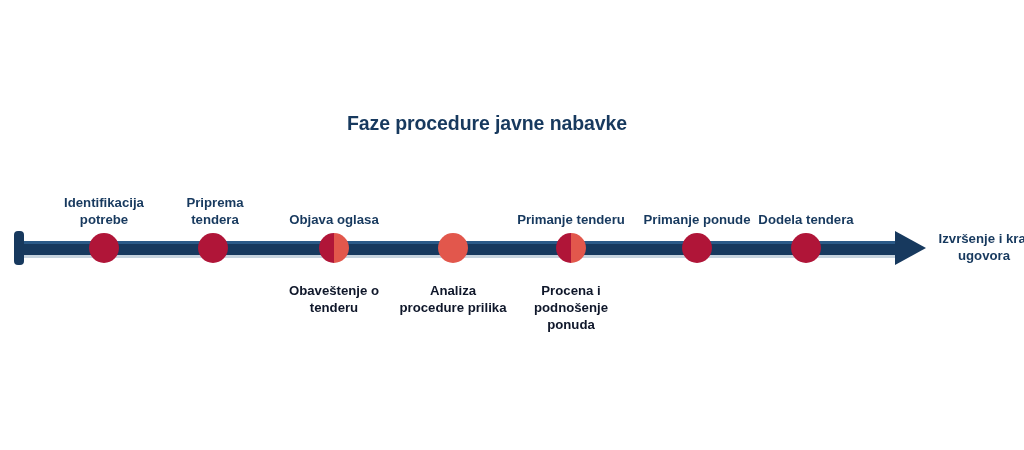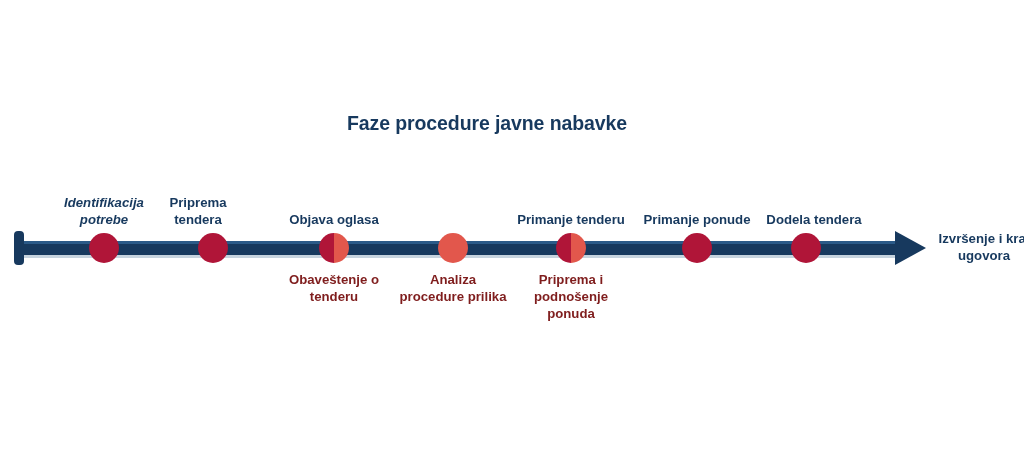--- a/index.html
+++ b/index.html
@@ -117,22 +117,22 @@
     font-weight: bold;
     line-height: 1.30;
     white-space: pre-line;
     transform: translateX(-50%);
   }
   .label-top {
     color: #17395e;
     bottom: 222px;
   }
   .label-bottom {
-    color: #7f1d1d;
-    top: 271px;
+    color: #0f172a;
+    top: 282px;
   }
   .label-end {
     position: absolute;
     left: 934px;
     top: 230px;
     width: 100px;
     text-align: center;
     font-size: 13.2px;
     font-weight: bold;
     line-height: 1.30;
@@ -153,57 +153,57 @@
     <div class="axis-shadow"></div>
     <div class="axis-cap"></div>
     <div class="axis-arrow"></div>
   </div>
 
   <div id="milestone-layer">
       <div class="dot" style="left: 104px;">
         <div class="half-left" style="background: rgb(176, 21, 56);"></div>
         <div class="half-right" style="background: rgb(176, 21, 56);"></div>
       </div>
-      <div class="label label-top" style="left: 104px; font-style: italic;">Identifikacija
+      <div class="label label-top" style="left: 104px;">Identifikacija
 potrebe</div>
       <div class="dot" style="left: 213px;">
         <div class="half-left" style="background: rgb(176, 21, 56);"></div>
         <div class="half-right" style="background: rgb(176, 21, 56);"></div>
       </div>
-      <div class="label label-top" style="left: 198px;">Priprema
+      <div class="label label-top" style="left: 215px;">Priprema
 tendera</div>
       <div class="dot" style="left: 334px;">
         <div class="half-left" style="background: rgb(176, 21, 56);"></div>
         <div class="half-right" style="background: rgb(226, 87, 76);"></div>
       </div>
       <div class="label label-top" style="left: 334px; margin-top: 36px;">Objava oglasa</div>
       <div class="label label-bottom" style="left: 334px;">Obaveštenje o
 tenderu</div>
       <div class="dot" style="left: 453px;">
         <div class="half-left" style="background: rgb(226, 87, 76);"></div>
         <div class="half-right" style="background: rgb(226, 87, 76);"></div>
       </div>
       <div class="label label-bottom" style="left: 453px;">Analiza
 procedure prilika</div>
       <div class="dot" style="left: 571px;">
         <div class="half-left" style="background: rgb(176, 21, 56);"></div>
         <div class="half-right" style="background: rgb(226, 87, 76);"></div>
       </div>
       <div class="label label-top" style="left: 571px;">Primanje tenderu</div>
-      <div class="label label-bottom" style="left: 571px;">Priprema i
+      <div class="label label-bottom" style="left: 571px;">Procena i
 podnošenje
 ponuda</div>
       <div class="dot" style="left: 697px;">
         <div class="half-left" style="background: rgb(176, 21, 56);"></div>
         <div class="half-right" style="background: rgb(176, 21, 56);"></div>
       </div>
       <div class="label label-top" style="left: 697px;">Primanje ponude</div>
       <div class="dot" style="left: 806px;">
         <div class="half-left" style="background: rgb(176, 21, 56);"></div>
         <div class="half-right" style="background: rgb(176, 21, 56);"></div>
       </div>
-      <div class="label label-top" style="left: 806px; margin-left: 8px;">Dodela tendera</div>
+      <div class="label label-top" style="left: 806px;">Dodela tendera</div>
     </div>
 
   <div class="label-end">Izvršenje i kraj
 ugovora</div>
 
 </div>
 
 </body></html>

